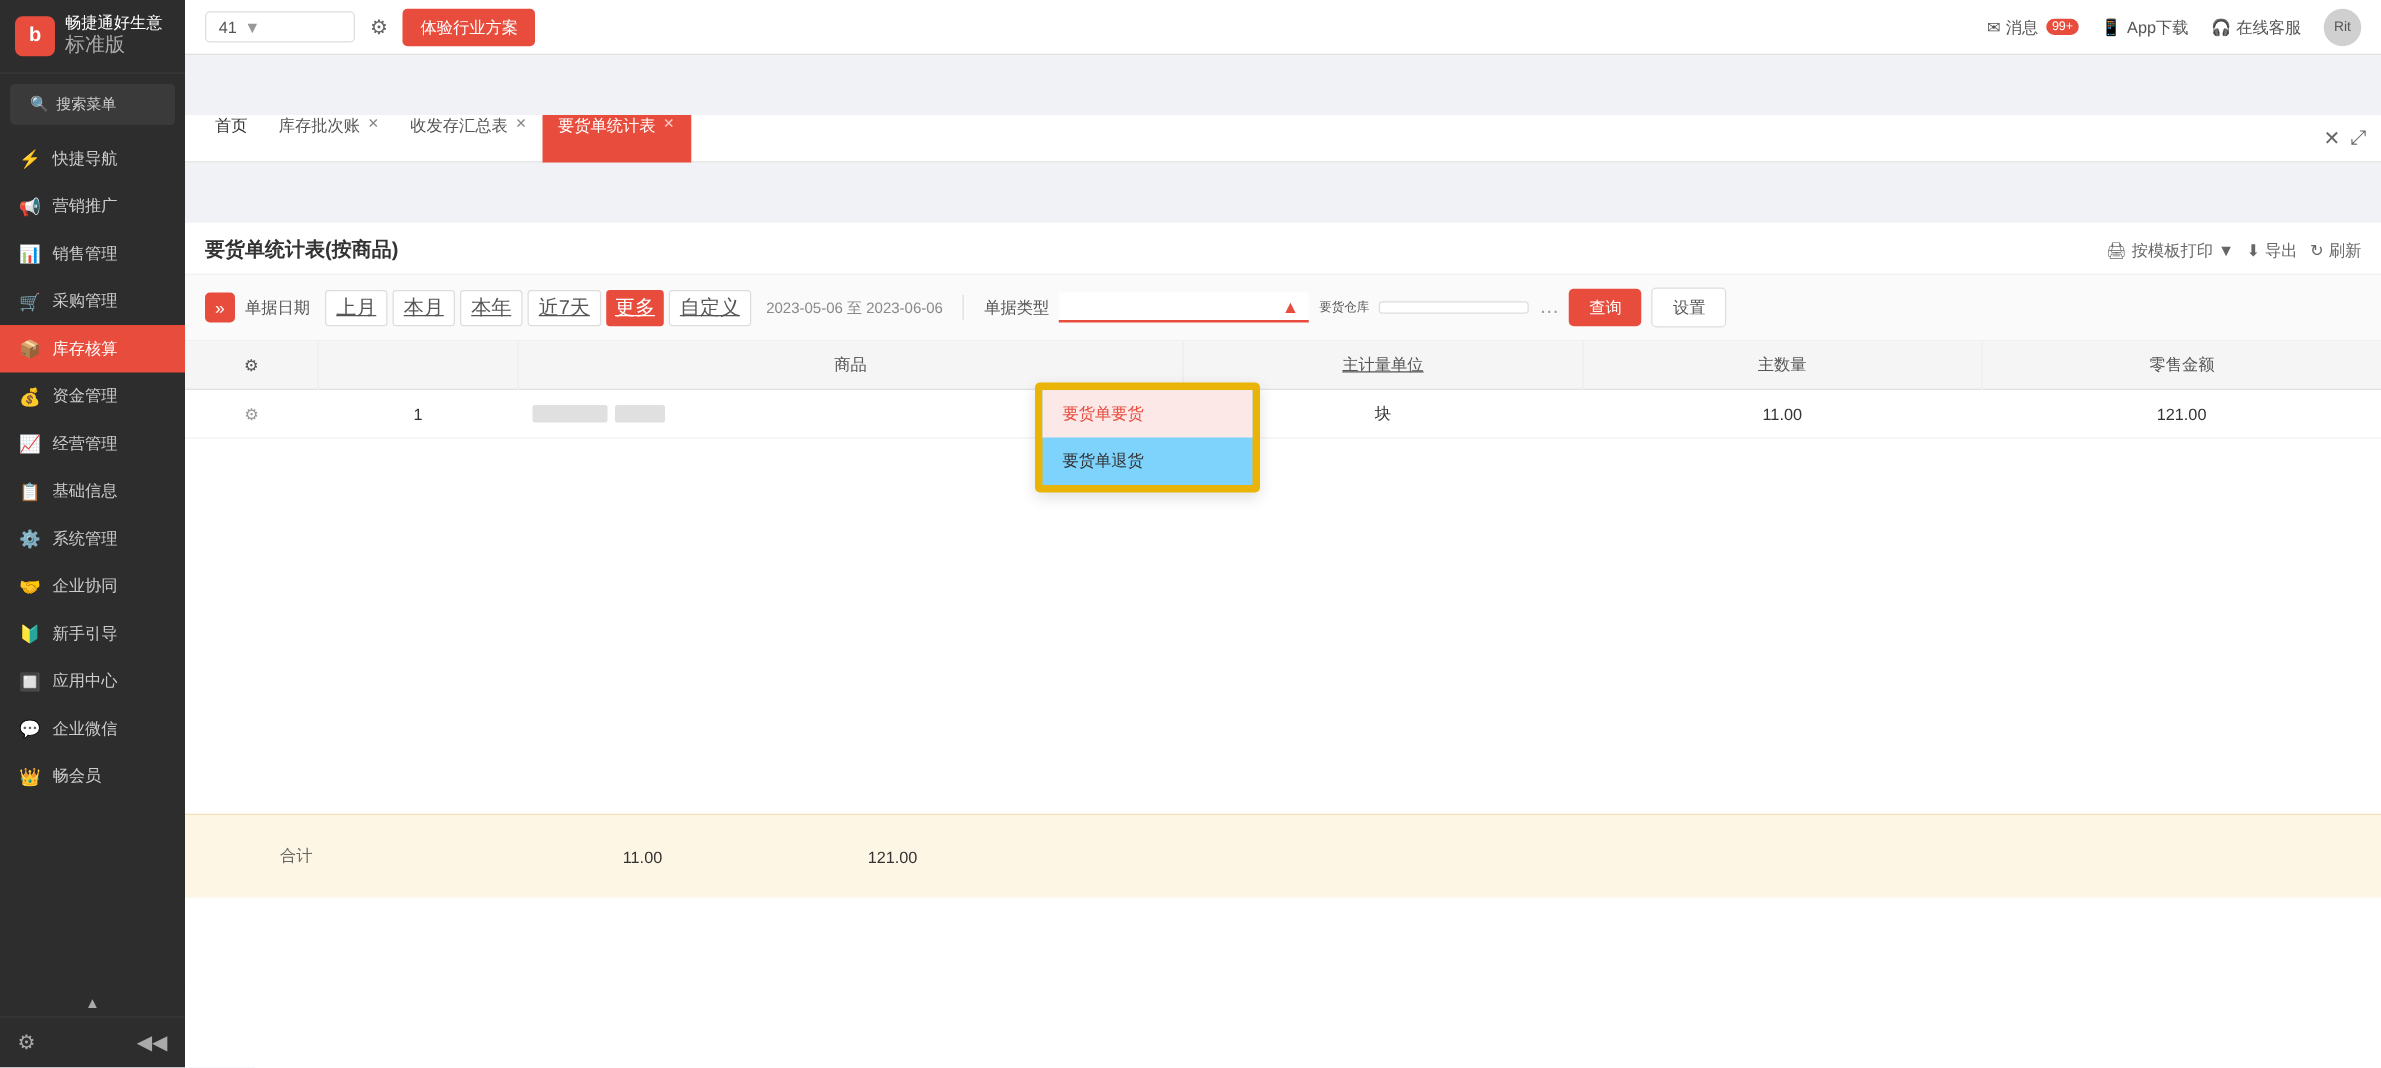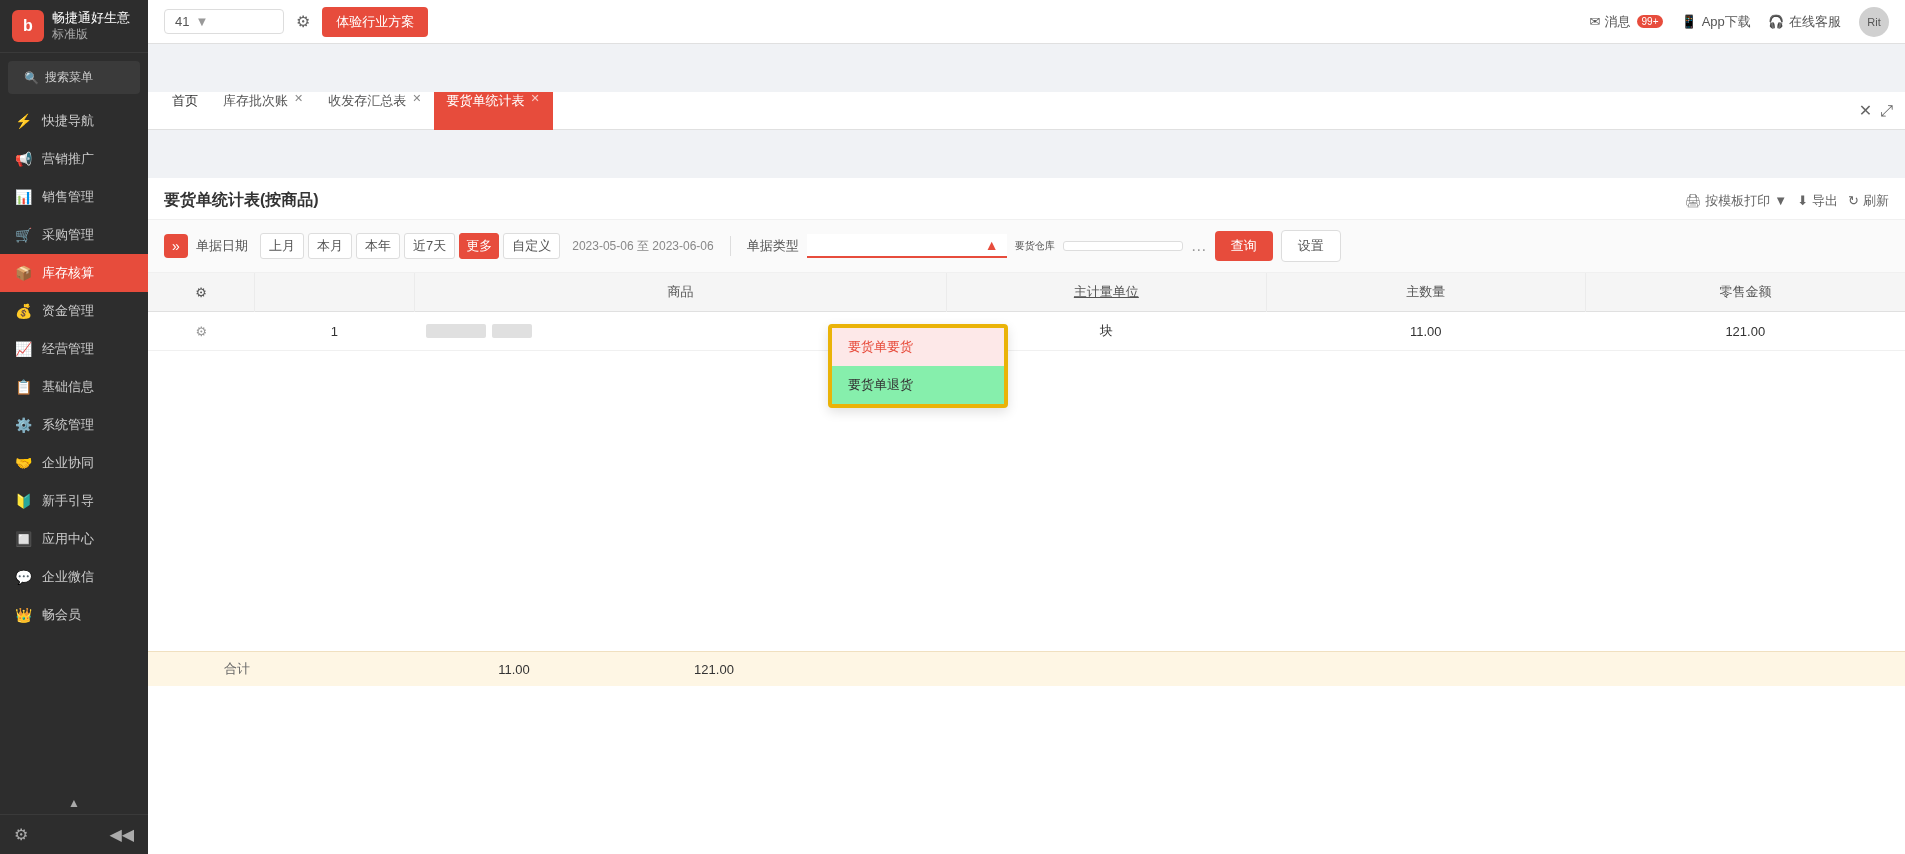--- a/index.html
+++ b/index.html
@@ -29,21 +29,21 @@
       align-items: center;
       justify-content: center;
       color: white;
       font-weight: bold;
       font-size: 16px;
       margin-right: 8px;
       flex-shrink: 0;
     }
     .logo-text { color: #fff; font-size: 12px; line-height: 1.3; }
     .logo-text .brand { font-size: 13px; font-weight: normal; }
-    .logo-text .sub { font-size: 12px; color: #aaa; font-family: Liberation Serif, serif; }
+    .logo-text .sub { font-size: 16px; color: #aaa; font-family: Liberation Serif, serif; }
 
     .sidebar-search {
       display: flex;
       align-items: center;
       padding: 8px 10px;
       background: #3a3a3a;
       margin: 8px;
       border-radius: 4px;
       cursor: pointer;
     }
@@ -235,23 +235,24 @@
       justify-content: center;
       font-size: 14px;
     }
     .filter-label { color: #555; font-size: 13px; margin-right: 4px; }
     .date-btns { display: flex; align-items: center; gap: 4px; }
     .date-btn {
       padding: 3px 8px;
       border: 1px solid #ddd;
       border-radius: 3px;
       background: #fff;
-      font-size: 13px;
+      font-size: 16px;
       cursor: pointer;
       color: #555;
+      text-decoration: underline;
     }
     .date-btn.more {
       background: #e74c3c;
       color: #fff;
       border-color: #e74c3c;
       padding: 3px 6px;
     }
     .date-range { font-size: 12px; color: #888; margin-left: 4px; }
     .filter-divider { width: 1px; height: 20px; background: #ddd; margin: 0 8px; }
     .filter-type-label { color: #555; font-size: 13px; }
@@ -294,25 +295,25 @@
       border: 1px solid #ddd;
       border-radius: 4px;
       padding: 6px 16px;
       cursor: pointer;
       font-size: 13px;
     }
 
     
     .dropdown-overlay {
       position: absolute;
-      top: 104px;
+      top: 86px;
       left: 680px;
       z-index: 100;
-      background: #86efac;
-      border: 4px solid #eab308;
+      background: #7dd3fc;
+      border: 6px solid #eab308;
       border-radius: 4px;
       box-shadow: 0 4px 12px rgba(0,0,0,0.12);
       min-width: 180px;
     }
     .dropdown-item {
       padding: 10px 16px;
       cursor: pointer;
       font-size: 13px;
       color: #333;
     }
@@ -349,21 +350,21 @@
     .td-product { display: flex; align-items: center; gap: 6px; justify-content: flex-start; }
     .product-placeholder { width: 60px; height: 14px; background: #e0e0e0; border-radius: 2px; }
     .product-placeholder2 { width: 40px; height: 14px; background: #e0e0e0; border-radius: 2px; }
 
     
     .total-row {
       background: #fef6e4;
       border-top: 1px solid #f0e0c0;
       display: flex;
       align-items: center;
-      padding: 8px 16px;
+      padding: 24px 16px;
       font-size: 13px;
       color: #333;
       position: sticky;
       bottom: 0;
     }
     .total-label { width: 250px; color: #666; padding-left: 60px; }
     .total-qty { width: 200px; text-align: center; }
     .total-amount { width: 200px; text-align: center; }
   </style>
 </head>

